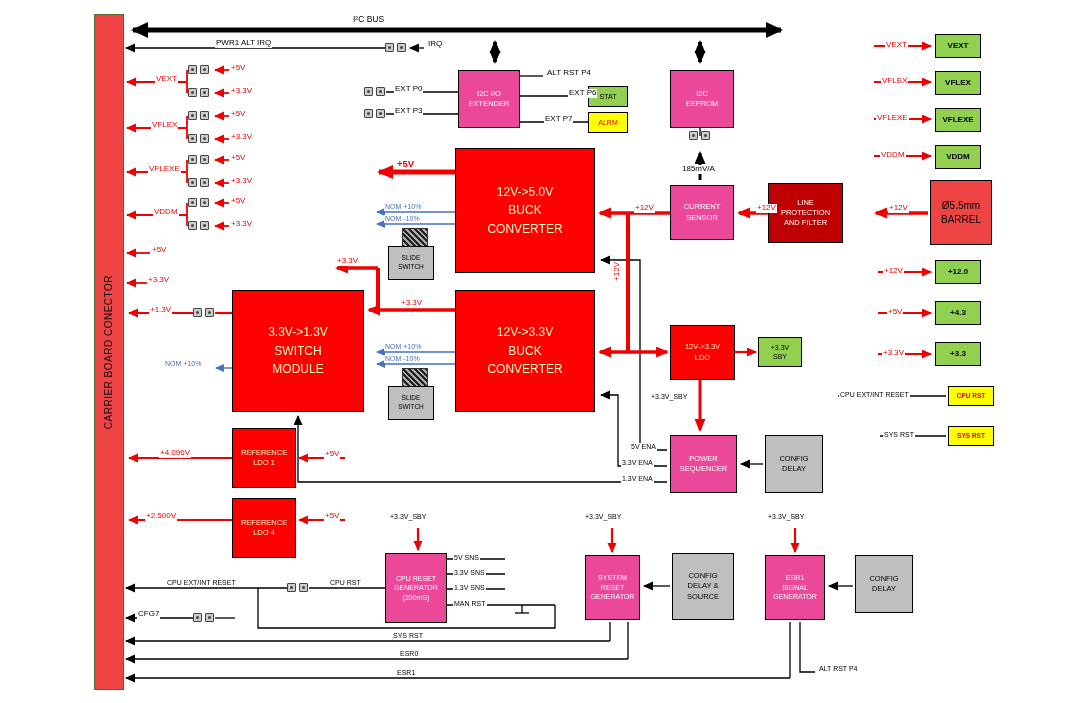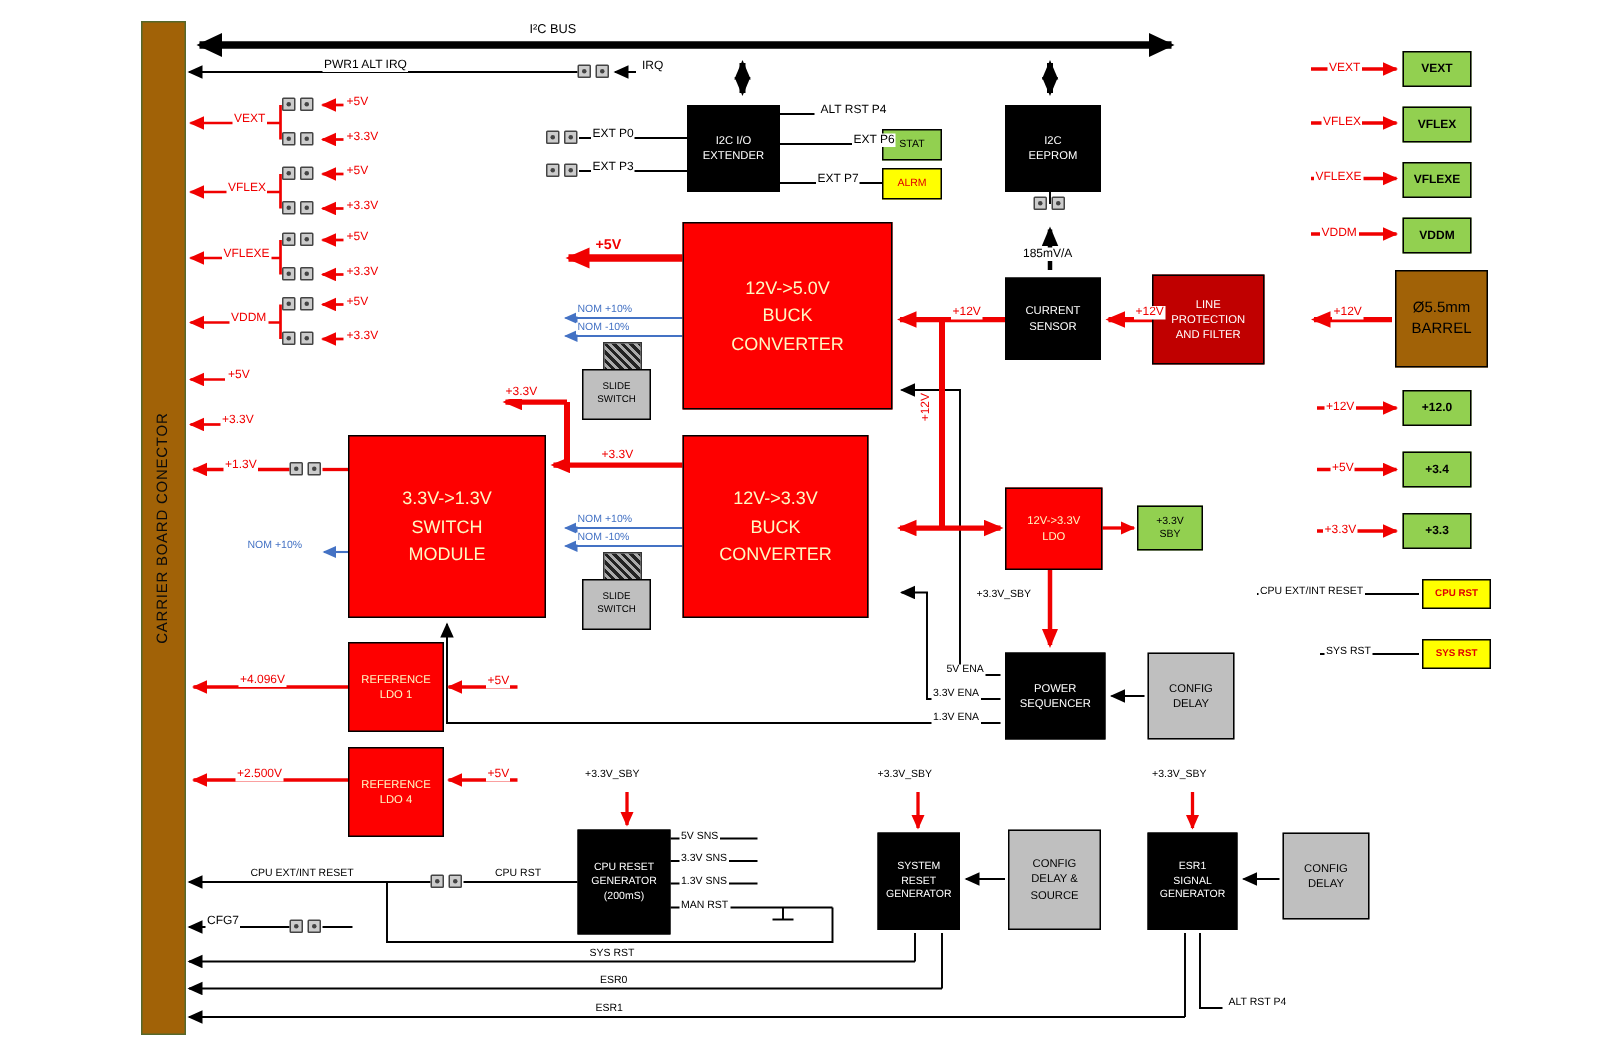--- a/index.html
+++ b/index.html
@@ -1,27 +1,27 @@
 <!DOCTYPE html>
 <html><head>
 <meta charset="utf-8">
 <style>
   html,body{margin:0;padding:0;background:#fff}
   .stage{position:relative;width:1073px;height:703px;background:#fff;overflow:hidden;
          font-family:"Liberation Sans",sans-serif;color:#000}
   svg.wires{position:absolute;left:0;top:0}
   .blk{position:absolute;box-sizing:border-box;border:1px solid #000;display:flex;
        align-items:center;justify-content:center;text-align:center;line-height:1.35}
-  .b-blue{background:#000000;color:#fff;font-size:7.5px}
+  .b-blue{background:#ec4899;color:#fff;font-size:7.5px}
   .b-red{background:#fe0000;color:#fef9c3;font-size:7.5px}
   .b-dred{background:#c00000;color:#fff;font-size:7.5px}
   .b-gray{background:#bfbfbf;color:#000;font-size:7.5px}
   .b-green{background:#92d050;color:#000;font-size:7px}
   .b-yellow{background:#ffff00;color:#e00000;font-size:7px}
-  .b-olive{background:#a16207;color:#000}
+  .b-olive{background:#ef4444;color:#000}
   .big{font-size:12px;line-height:1.55}
   .port{font-weight:700;font-size:8px}
   .lbl{position:absolute;font-size:8px;line-height:1.1;white-space:nowrap;background:#fff;
        padding:0 1px;color:#000}
   .red{color:#f00000}
   .blue{color:#4472c4}
   .s7{font-size:7px}
   .s9{font-size:9.5px;font-weight:700}
   .vert{writing-mode:vertical-rl;transform:rotate(180deg)}
   .jp{position:absolute;display:flex;gap:3px}
@@ -180,21 +180,21 @@
     </g>
   </svg>
 
   <div class="blk b-olive" style="left:94px;top:14px;width:30px;height:676px;border-color:#55682c">
     <span class="vert conn-text">CARRIER BOARD CONECTOR</span>
   </div>
 
   <div class="blk b-blue" style="left:458px;top:70px;width:62px;height:58px">I2C I/O EXTENDER</div>
   <div class="blk b-blue" style="left:670px;top:70px;width:64px;height:58px;padding:0 14px">I2C EEPROM</div>
   <div class="blk b-red big" style="left:455px;top:148px;width:140px;height:125px;padding:0 28px">12V-&gt;5.0V BUCK CONVERTER</div>
-  <div class="blk b-red big" style="left:455px;top:290px;width:124px;height:122px;padding:0 28px">12V-&gt;3.3V BUCK CONVERTER</div>
+  <div class="blk b-red big" style="left:455px;top:290px;width:140px;height:122px;padding:0 28px">12V-&gt;3.3V BUCK CONVERTER</div>
   <div class="blk b-red big" style="left:232px;top:290px;width:132px;height:122px;padding:0 24px">3.3V-&gt;1.3V SWITCH MODULE</div>
   <div class="blk b-blue" style="left:670px;top:185px;width:64px;height:55px;padding:0 12px">CURRENT SENSOR</div>
   <div class="blk b-dred" style="left:768px;top:183px;width:75px;height:60px;padding:0 8px">LINE PROTECTION AND FILTER</div>
   <div class="blk b-olive" style="left:930px;top:180px;width:62px;height:65px;font-size:10px;padding:0 8px">Ø5.5mm BARREL</div>
   <div class="blk b-red" style="left:670px;top:325px;width:65px;height:55px;padding:0 10px">12V-&gt;3.3V LDO</div>
   <div class="blk b-green" style="left:758px;top:337px;width:44px;height:30px;padding:0 8px">+3.3V SBY</div>
   <div class="blk b-blue" style="left:670px;top:435px;width:67px;height:58px;padding:0 10px">POWER SEQUENCER</div>
   <div class="blk b-gray" style="left:765px;top:435px;width:58px;height:58px;padding:0 8px">CONFIG DELAY</div>
   <div class="blk b-red" style="left:232px;top:428px;width:64px;height:60px;padding:16px 8px">REFERENCE LDO 1</div>
   <div class="blk b-red" style="left:232px;top:498px;width:64px;height:60px;padding:0 8px">REFERENCE LDO 4</div>
@@ -210,21 +210,21 @@
   <div class="blk b-gray" style="left:388px;top:386px;width:46px;height:34px;font-size:6.5px">SLIDE SWITCH</div>
 
   <div class="blk b-green" style="left:588px;top:86px;width:40px;height:21px">STAT</div>
   <div class="blk b-yellow" style="left:588px;top:112px;width:40px;height:21px">ALRM</div>
 
   <div class="blk b-green port" style="left:935px;top:34px;width:46px;height:24px">VEXT</div>
   <div class="blk b-green port" style="left:935px;top:71px;width:46px;height:24px">VFLEX</div>
   <div class="blk b-green port" style="left:935px;top:108px;width:46px;height:24px">VFLEXE</div>
   <div class="blk b-green port" style="left:935px;top:145px;width:46px;height:24px">VDDM</div>
   <div class="blk b-green port" style="left:935px;top:260px;width:46px;height:24px">+12.0</div>
-  <div class="blk b-green port" style="left:935px;top:301px;width:46px;height:24px">+3.4</div>
+  <div class="blk b-green port" style="left:935px;top:301px;width:46px;height:24px">+4.3</div>
   <div class="blk b-green port" style="left:935px;top:342px;width:46px;height:24px">+3.3</div>
   <div class="blk b-yellow" style="left:948px;top:386px;width:46px;height:20px;font-weight:700;font-size:6.5px">CPU RST</div>
   <div class="blk b-yellow" style="left:948px;top:426px;width:46px;height:20px;font-weight:700;font-size:6.5px">SYS RST</div>
 
   <div class="jp" style="left:188px;top:65px">
       <i></i>
       <i></i>
     </div>
   <div class="jp" style="left:188px;top:88px">
       <i></i>
@@ -312,21 +312,21 @@
   <div class="lbl s7" style="left:389px;top:513px">+3.3V_SBY</div>
   <div class="lbl s7" style="left:584px;top:513px">+3.3V_SBY</div>
   <div class="lbl s7" style="left:767px;top:513px">+3.3V_SBY</div>
 
   <div class="lbl s7" style="left:630px;top:443px">5V ENA</div>
   <div class="lbl s7" style="left:621px;top:459px">3.3V ENA</div>
   <div class="lbl s7" style="left:621px;top:475px">1.3V ENA</div>
 
   <div class="lbl red" style="left:159px;top:449px">+4.096V</div>
   <div class="lbl red" style="left:324px;top:450px">+5V</div>
-  <div class="lbl red" style="left:157px;top:512px">+2.500V</div>
+  <div class="lbl red" style="left:145px;top:512px">+2.500V</div>
   <div class="lbl red" style="left:324px;top:512px">+5V</div>
 
   <div class="lbl s7" style="left:166px;top:579px">CPU EXT/INT RESET</div>
   <div class="lbl s7" style="left:329px;top:579px">CPU RST</div>
   <div class="lbl" style="left:137px;top:610px">CFG7</div>
   <div class="lbl s7" style="left:453px;top:554px">5V SNS</div>
   <div class="lbl s7" style="left:453px;top:569px">3.3V SNS</div>
   <div class="lbl s7" style="left:453px;top:584px">1.3V SNS</div>
   <div class="lbl s7" style="left:453px;top:600px">MAN RST</div>
   <div class="lbl s7" style="left:392px;top:632px">SYS RST</div>

